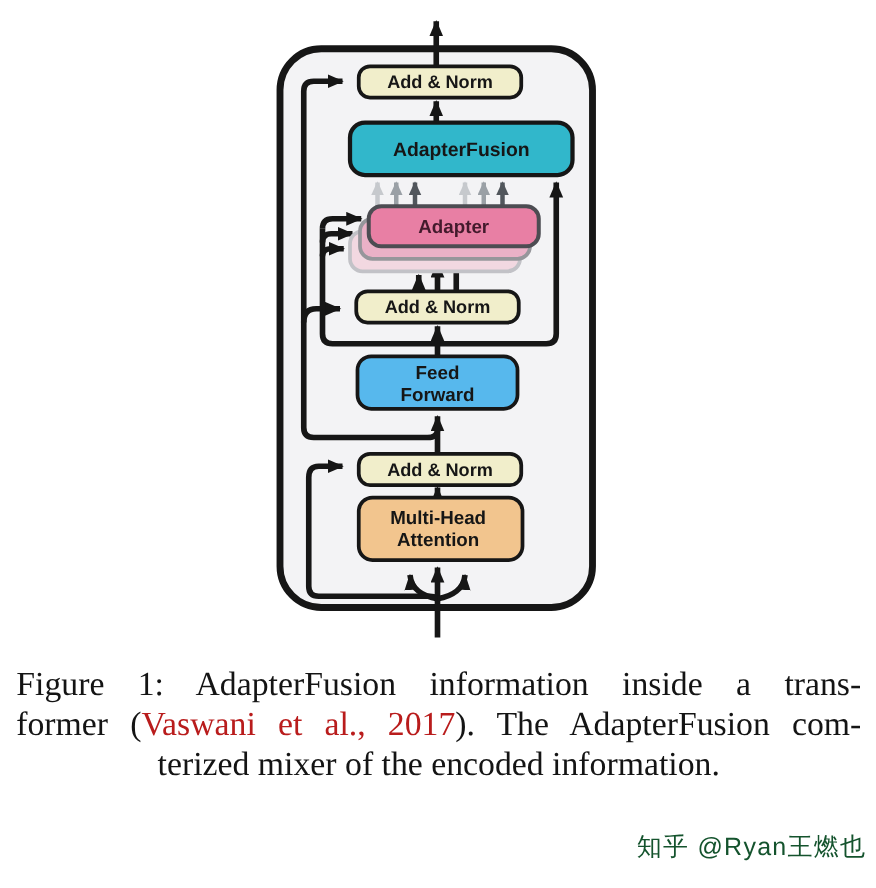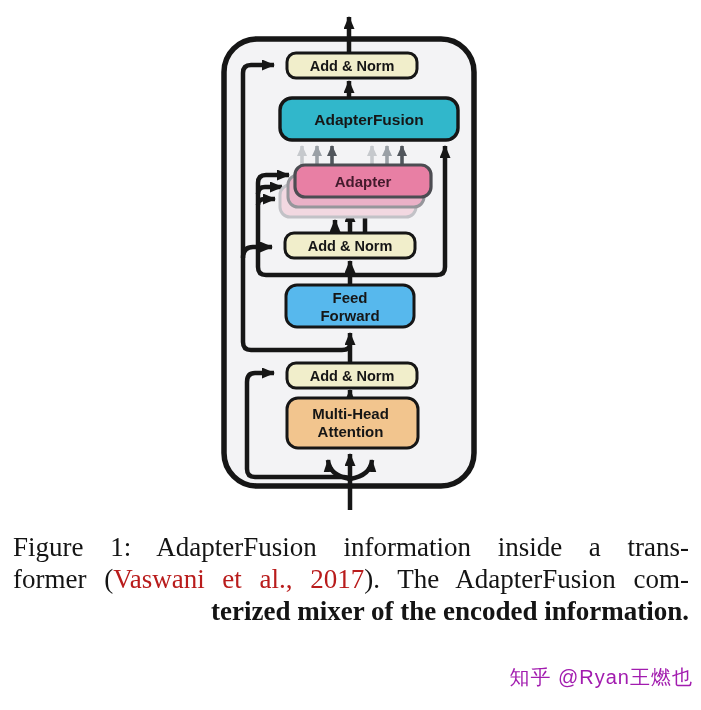--- a/index.html
+++ b/index.html
@@ -3,25 +3,25 @@
 <meta charset="utf-8">
 <style>
   html,body{margin:0;padding:0;background:#ffffff;}
   body{width:701px;height:710px;position:relative;overflow:hidden;
        font-family:"Liberation Serif",serif;}
   .fig{position:absolute;left:0;top:0;}
   .bt{font-family:"Liberation Sans",sans-serif;font-weight:bold;fill:#161616;text-anchor:middle;}
   .caption{position:absolute;left:13px;top:531px;width:676px;
            font-size:27px;line-height:32px;color:#141414;}
   .jl{text-align:justify;text-align-last:justify;}
-  .ll{text-align:right;font-weight:bold;}
+  .ll{text-align:center;}
   .cite{color:#b91c1c;text-decoration:none;}
   .watermark{position:absolute;right:8px;top:664px;
              font-family:"Liberation Sans",sans-serif;font-size:20px;
-             color:#a21caf;letter-spacing:1px;}
+             color:#14532d;letter-spacing:1px;}
 </style>
 </head>
 <body>
 
 <svg class="fig" width="701" height="525" viewBox="0 0 701 525">
   <defs>
     <marker id="ah" markerUnits="userSpaceOnUse" markerWidth="14" markerHeight="12" refX="12" refY="5.5" orient="auto">
       <path d="M0,0 L13,5.5 L0,11 Z" fill="#161616"></path>
     </marker>
     <marker id="ag1" markerUnits="userSpaceOnUse" markerWidth="12" markerHeight="11" refX="10" refY="5" orient="auto">

